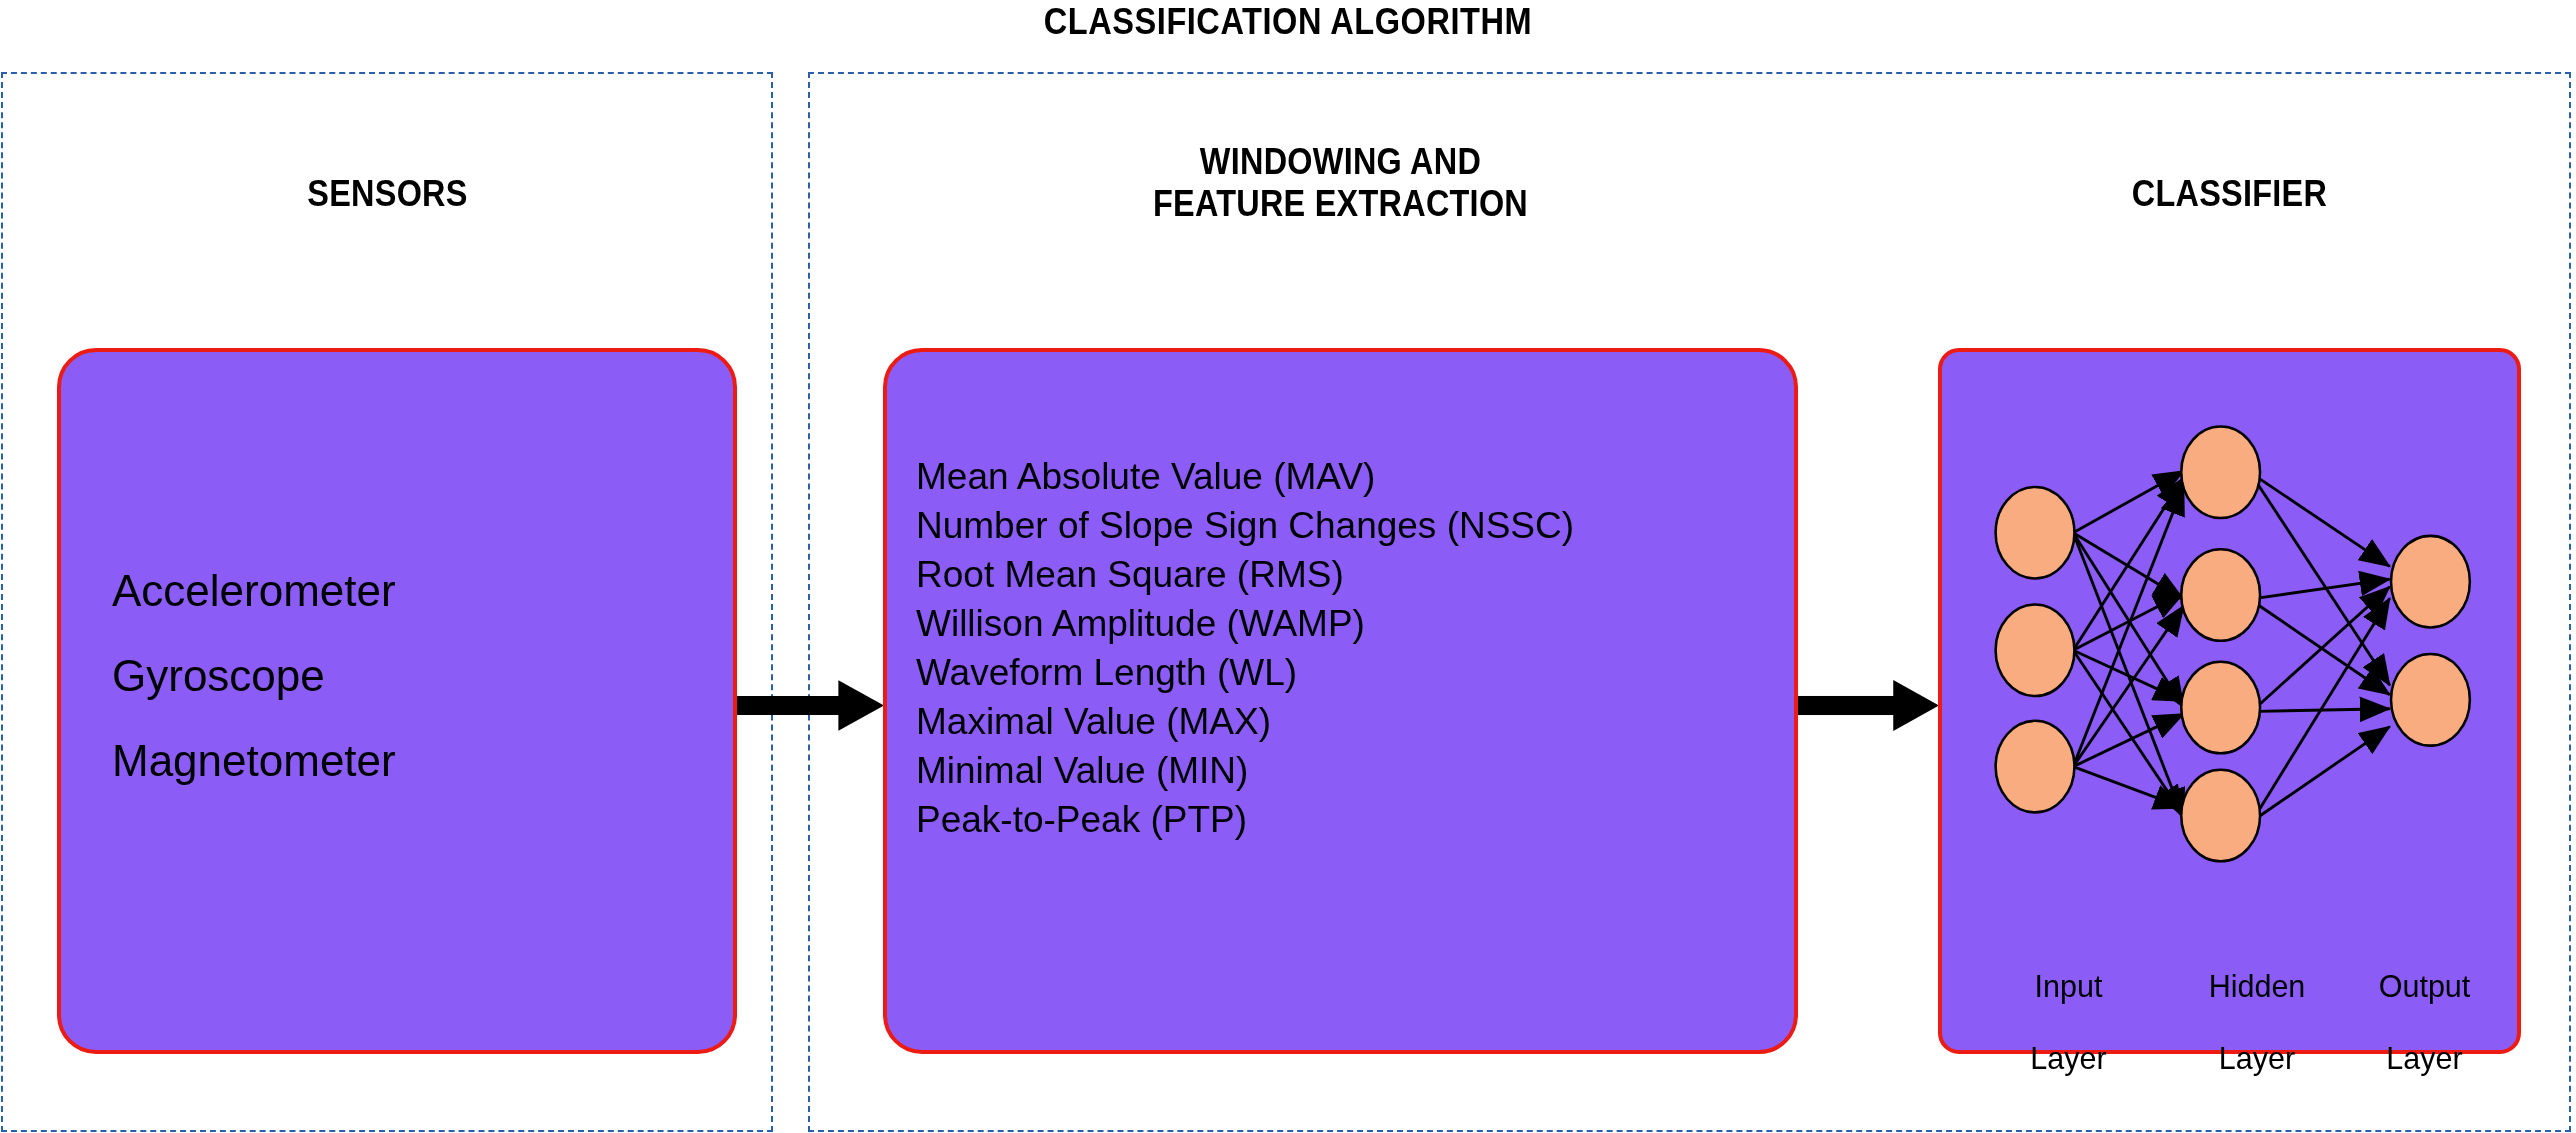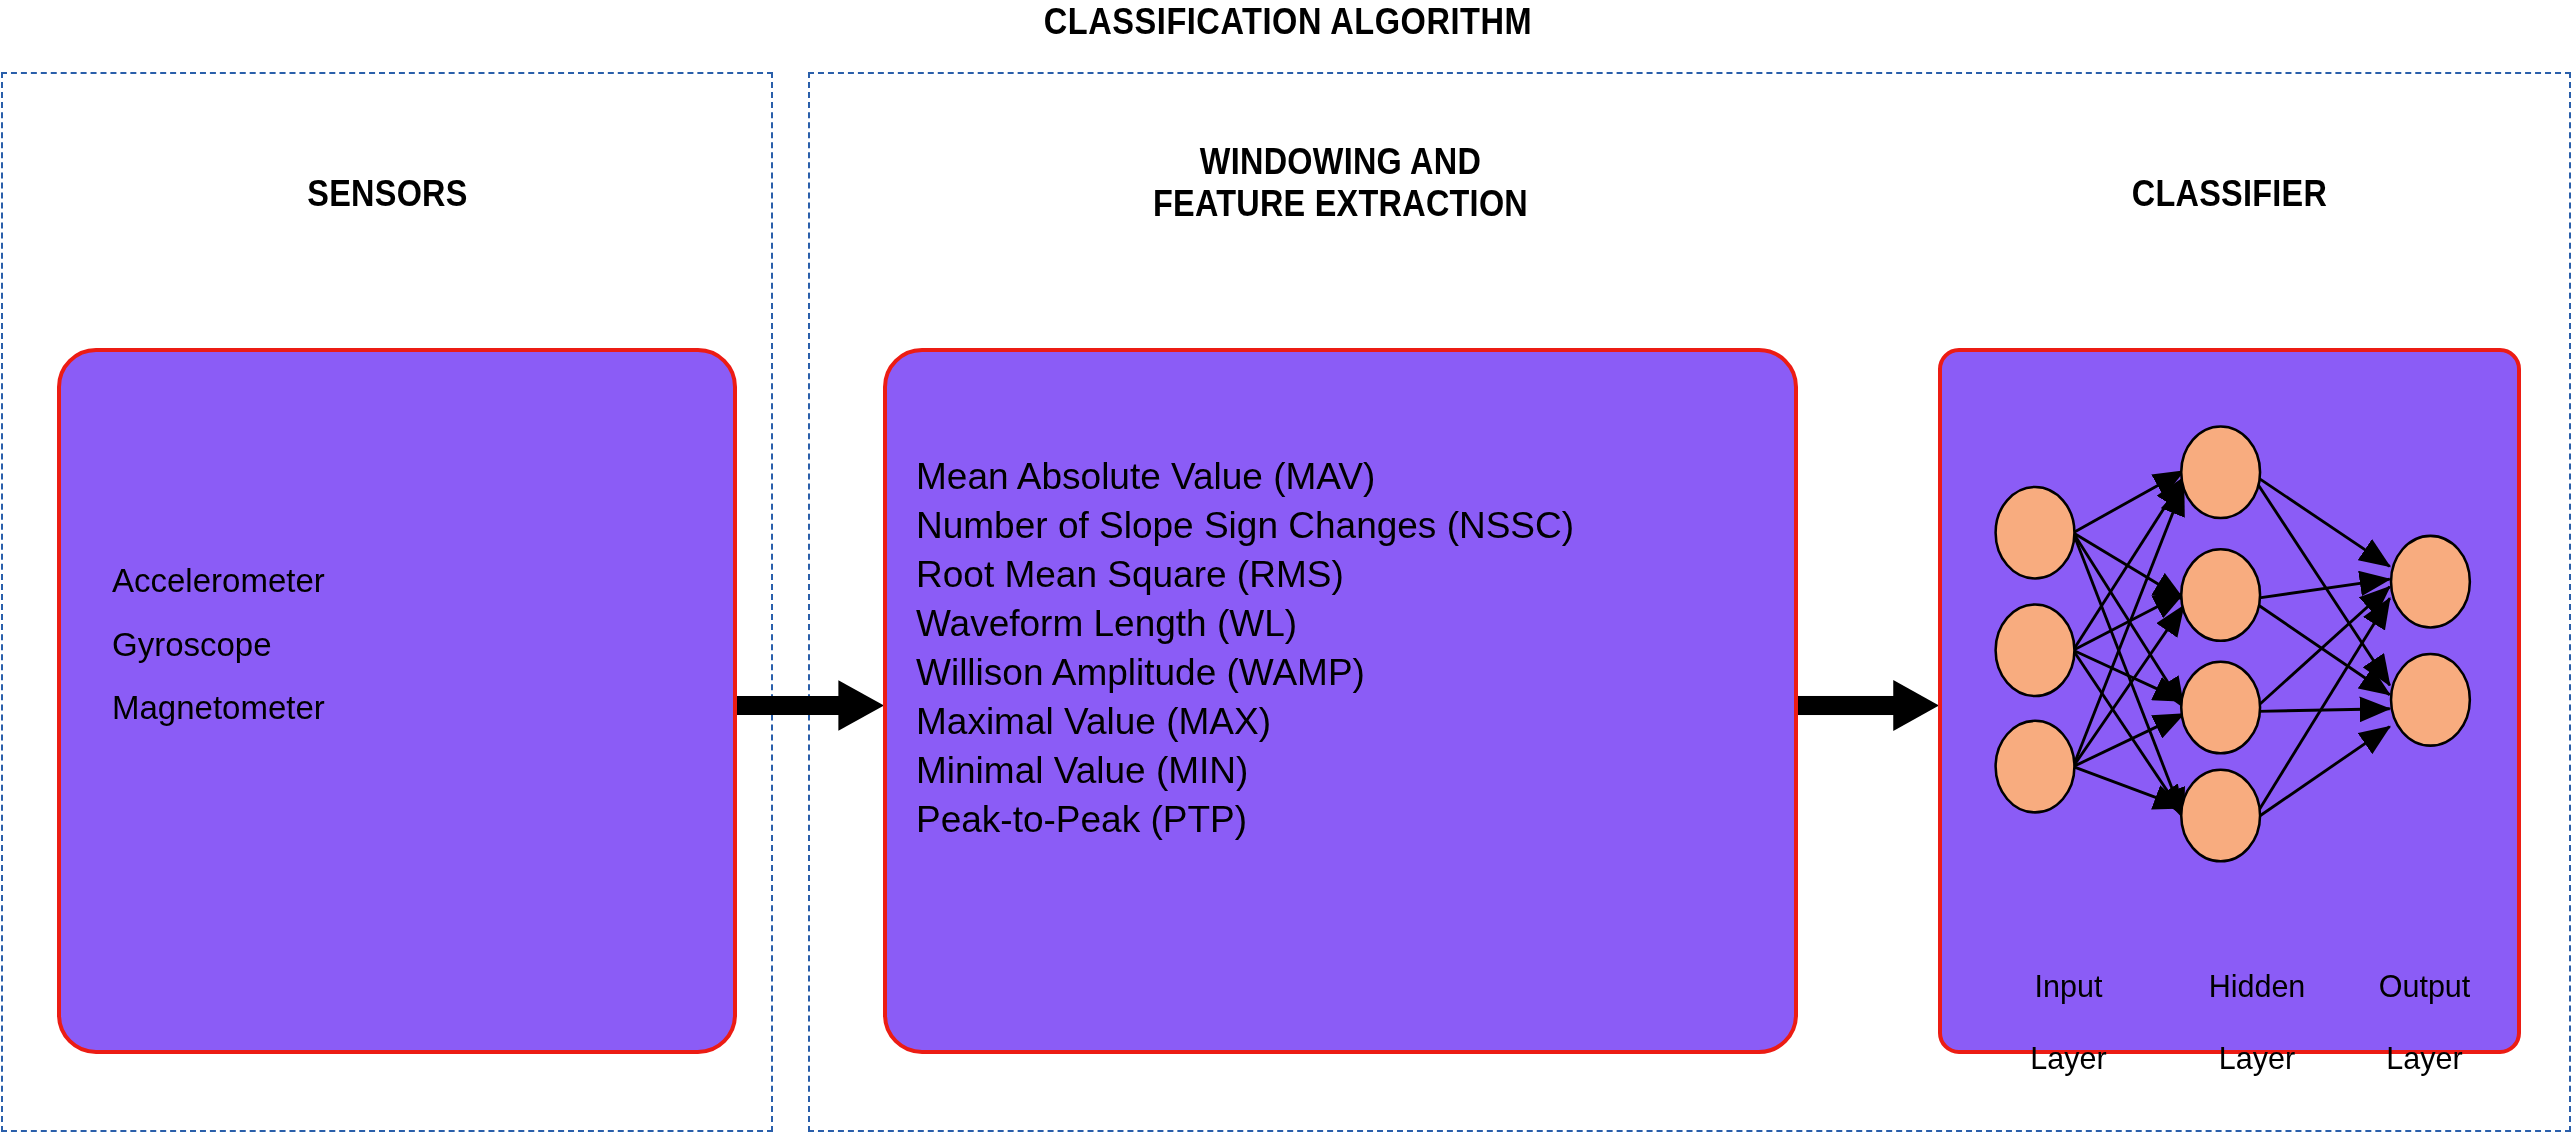--- a/index.html
+++ b/index.html
@@ -38,21 +38,21 @@
     background:#8b5cf6; border:4.4px solid #EC1C14;
     border-radius:39px; box-sizing:border-box;
   }
   #sensors-panel   { left:57px;   width:680px; }
   #features-panel  { left:883px; width:915px; }
   #classifier-panel{ left:1938px; width:583px;border-radius:21px;  }
 
   
   .sensor-list{
     position:absolute; left:51px; top:197px; width:591px;
-    font-size:33px; line-height:1.93;
+    font-size:44px; line-height:1.93;
   }
   .sensor-item{ white-space:nowrap; }
 
   .feature-list{
     position:absolute; left:29px; top:100px; width:870px;
     font-size:37px; line-height:1.325;
   }
   .feature-item{ white-space:nowrap; }
 
   
@@ -101,22 +101,22 @@
     <rect x="0" y="33" width="168" height="30" fill="#000000"></rect>
     <polygon points="160,8 232,48 160,88" fill="#000000"></polygon>
   </svg>
 </div>
 
 <div class="panel" id="features-panel">
   <div class="feature-list">
     <div class="feature-item">Mean Absolute Value (MAV)</div>
     <div class="feature-item">Number of Slope Sign Changes (NSSC)</div>
     <div class="feature-item">Root Mean Square (RMS)</div>
+    <div class="feature-item">Willison Amplitude (WAMP)</div>
     <div class="feature-item">Waveform Length (WL)</div>
-    <div class="feature-item">Willison Amplitude (WAMP)</div>
     <div class="feature-item">Maximal Value (MAX)</div>
     <div class="feature-item">Minimal Value (MIN)</div>
     <div class="feature-item">Peak-to-Peak (PTP)</div>
   </div>
 </div>
 
 <div class="arrow" id="arrow-features-to-classifier">
   <svg width="141" height="61" viewBox="0 0 222 96" xmlns="http://www.w3.org/2000/svg">
     <rect x="0" y="33" width="158" height="30" fill="#000000"></rect>
     <polygon points="150,8 222,48 150,88" fill="#000000"></polygon>

